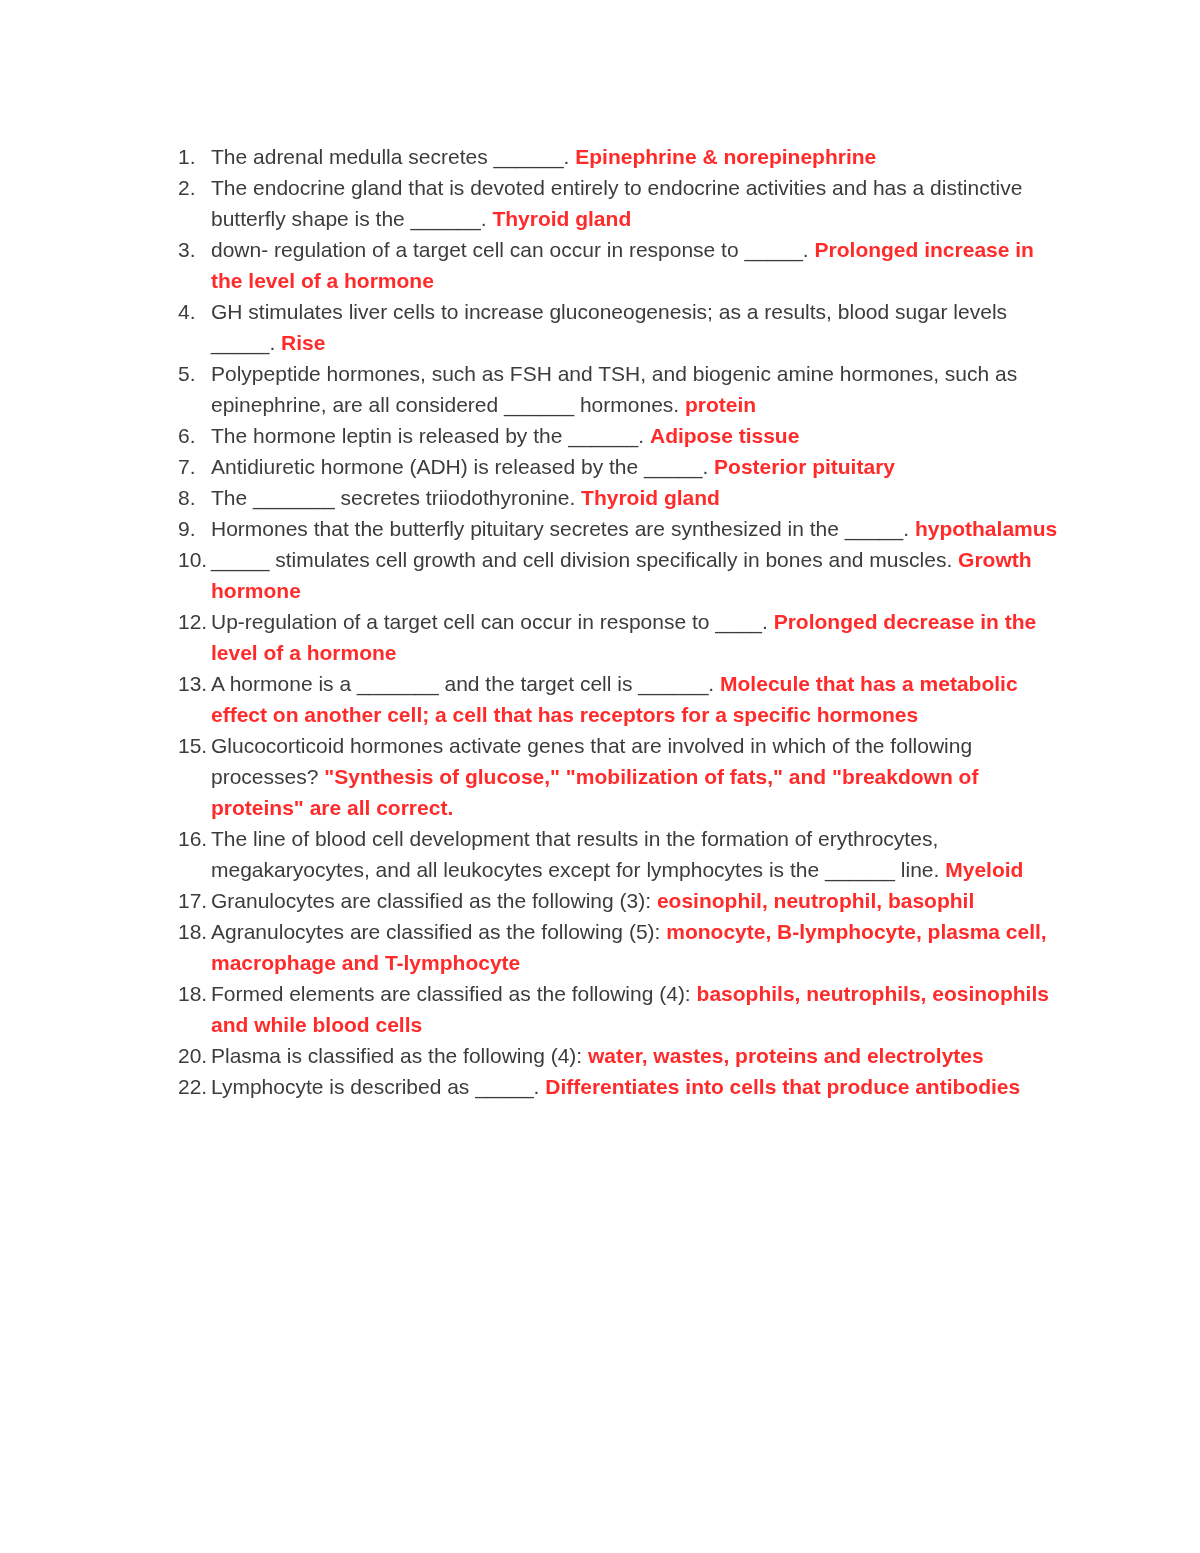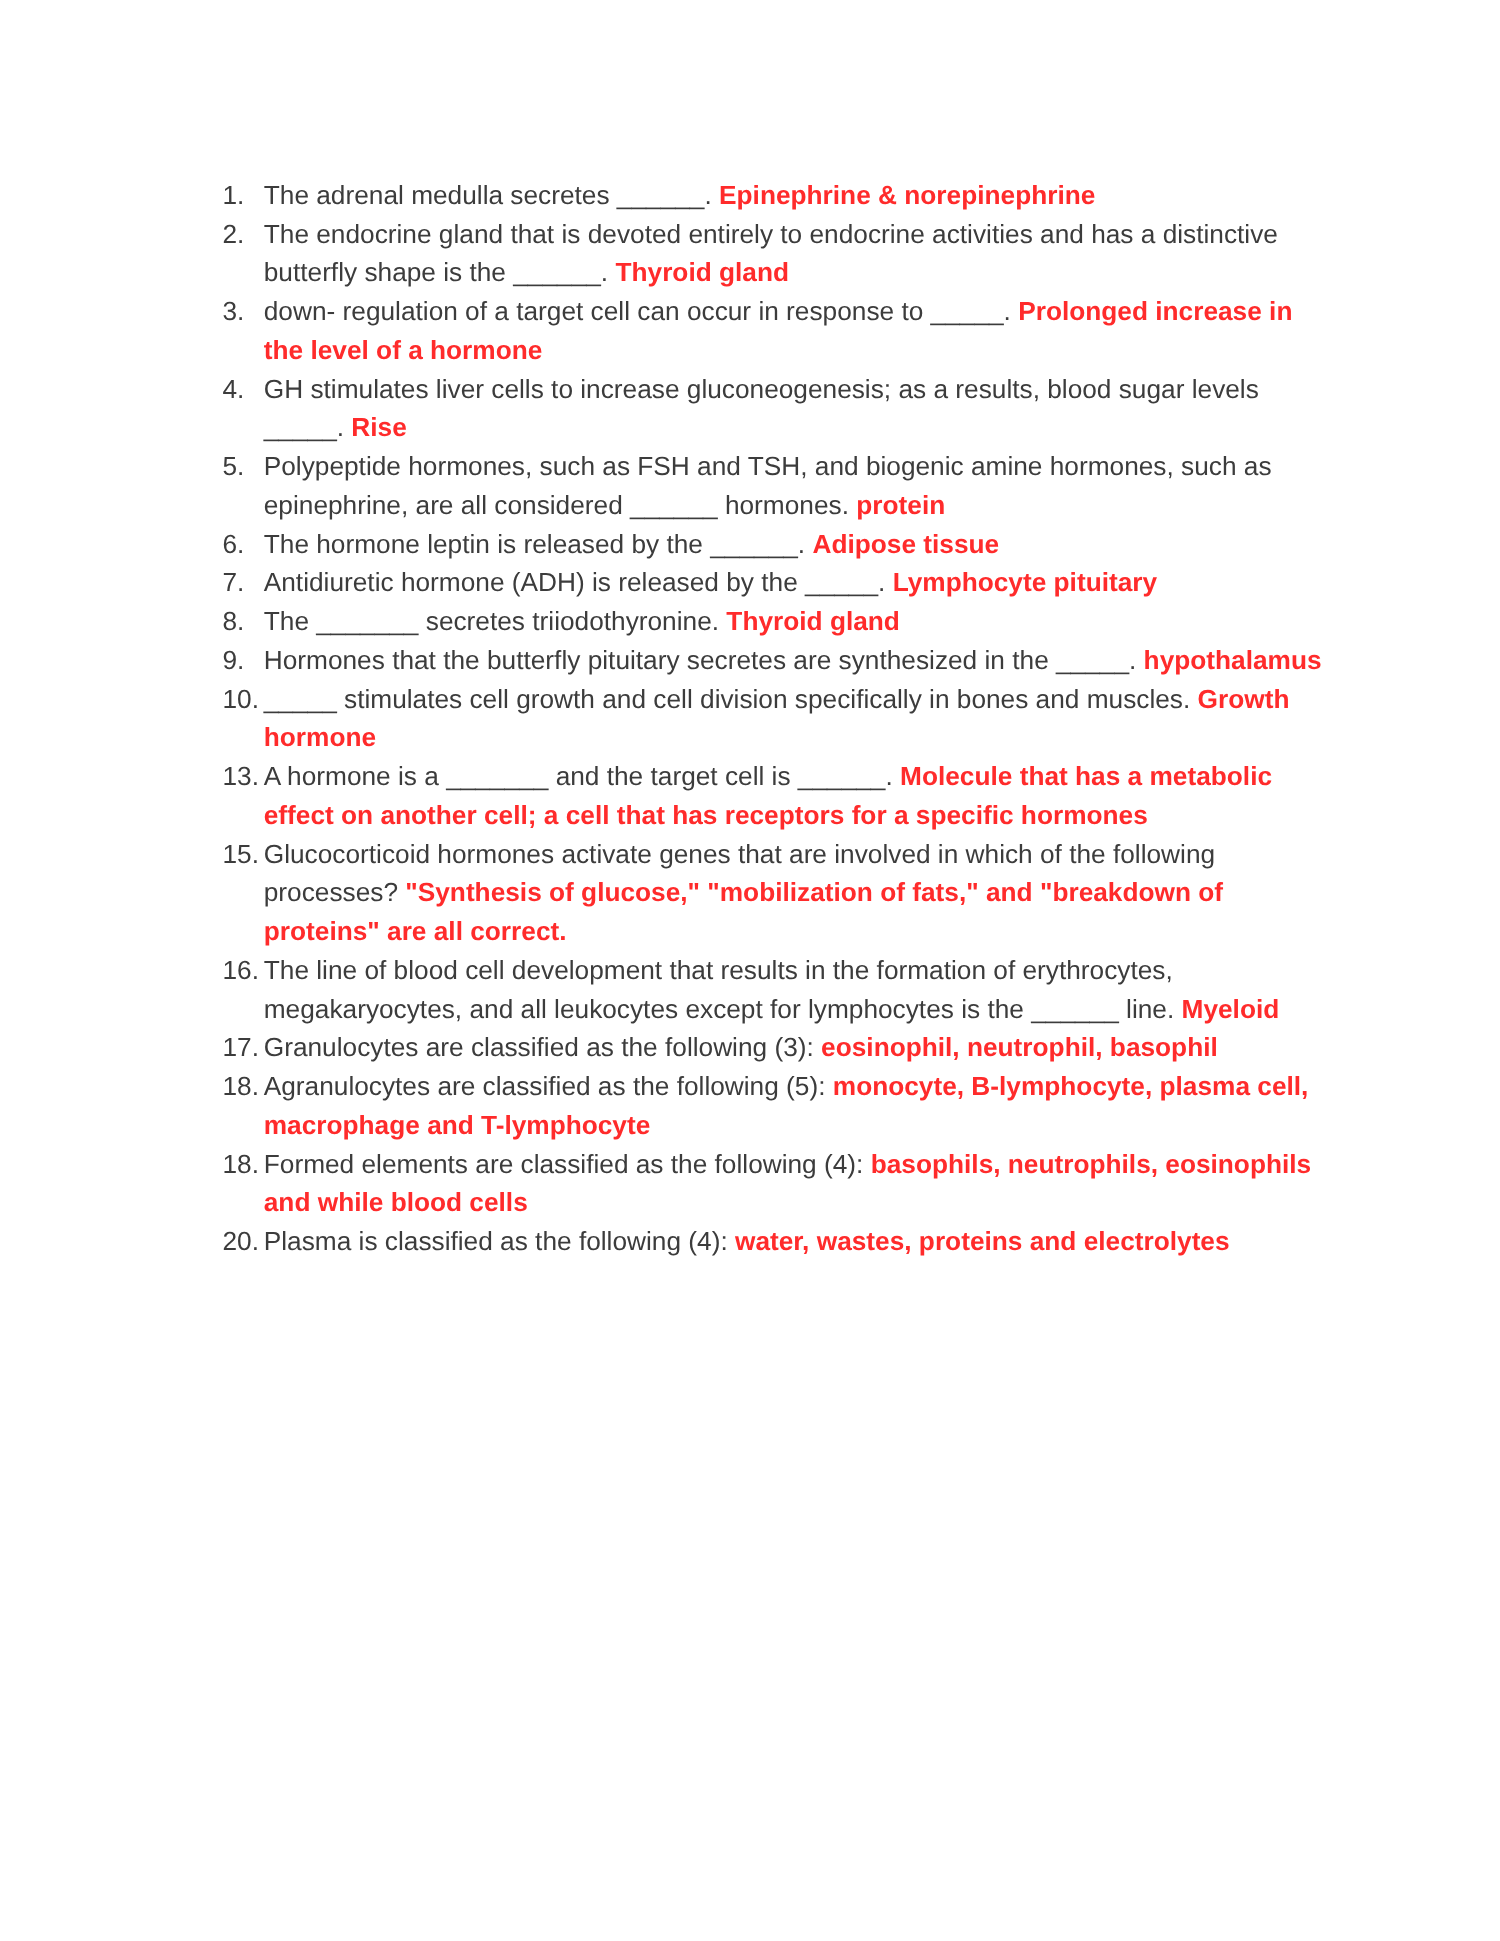--- a/index.html
+++ b/index.html
@@ -73,39 +73,43 @@
     <span class="item-content"><span class="question-text">Polypeptide hormones, such as FSH and TSH, and biogenic amine hormones, such as epinephrine, are all considered ______ hormones.</span> <span class="answer-text">protein</span></span>
   </div>
 
   <div class="quiz-item">
     <span class="item-number">6.</span>
     <span class="item-content"><span class="question-text">The hormone leptin is released by the ______.</span> <span class="answer-text">Adipose tissue</span></span>
   </div>
 
   <div class="quiz-item">
     <span class="item-number">7.</span>
-    <span class="item-content"><span class="question-text">Antidiuretic hormone (ADH) is released by the _____.</span> <span class="answer-text">Lymphocyte pituitary</span></span>
+    <span class="item-content"><span class="question-text">Antidiuretic hormone (ADH) is released by the _____.</span> <span class="answer-text">Posterior pituitary</span></span>
   </div>
 
   <div class="quiz-item">
     <span class="item-number">8.</span>
     <span class="item-content"><span class="question-text">The _______ secretes triiodothyronine.</span> <span class="answer-text">Thyroid gland</span></span>
   </div>
 
   <div class="quiz-item">
     <span class="item-number">9.</span>
     <span class="item-content"><span class="question-text">Hormones that the butterfly pituitary secretes are synthesized in the _____.</span> <span class="answer-text">hypothalamus</span></span>
   </div>
 
   <div class="quiz-item">
     <span class="item-number">10.</span>
     <span class="item-content"><span class="question-text">_____ stimulates cell growth and cell division specifically in bones and muscles.</span> <span class="answer-text">Growth hormone</span></span>
   </div>
 
 
+  <div class="quiz-item">
+    <span class="item-number">12.</span>
+    <span class="item-content"><span class="question-text">Up-regulation of a target cell can occur in response to ____.</span> <span class="answer-text">Prolonged decrease in the level of a hormone</span></span>
+  </div>
 
   <div class="quiz-item">
     <span class="item-number">13.</span>
     <span class="item-content"><span class="question-text">A hormone is a _______ and the target cell is ______.</span> <span class="answer-text">Molecule that has a metabolic effect on another cell; a cell that has receptors for a specific hormones</span></span>
   </div>
 
 
   <div class="quiz-item">
     <span class="item-number">15.</span>
     <span class="item-content"><span class="question-text">Glucocorticoid hormones activate genes that are involved in which of the following processes?</span> <span class="answer-text">"Synthesis of glucose," "mobilization of fats," and "breakdown of proteins" are all correct.</span></span>
@@ -130,14 +134,18 @@
     <span class="item-number">18.</span>
     <span class="item-content"><span class="question-text">Formed elements are classified as the following (4):</span> <span class="answer-text">basophils, neutrophils, eosinophils and while blood cells</span></span>
   </div>
 
   <div class="quiz-item">
     <span class="item-number">20.</span>
     <span class="item-content"><span class="question-text">Plasma is classified as the following (4):</span> <span class="answer-text">water, wastes, proteins and electrolytes</span></span>
   </div>
 
 
+  <div class="quiz-item">
+    <span class="item-number">22.</span>
+    <span class="item-content"><span class="question-text">Lymphocyte is described as _____.</span> <span class="answer-text">Differentiates into cells that produce antibodies</span></span>
+  </div>
 </div>
 </div>
 
 </body></html>

